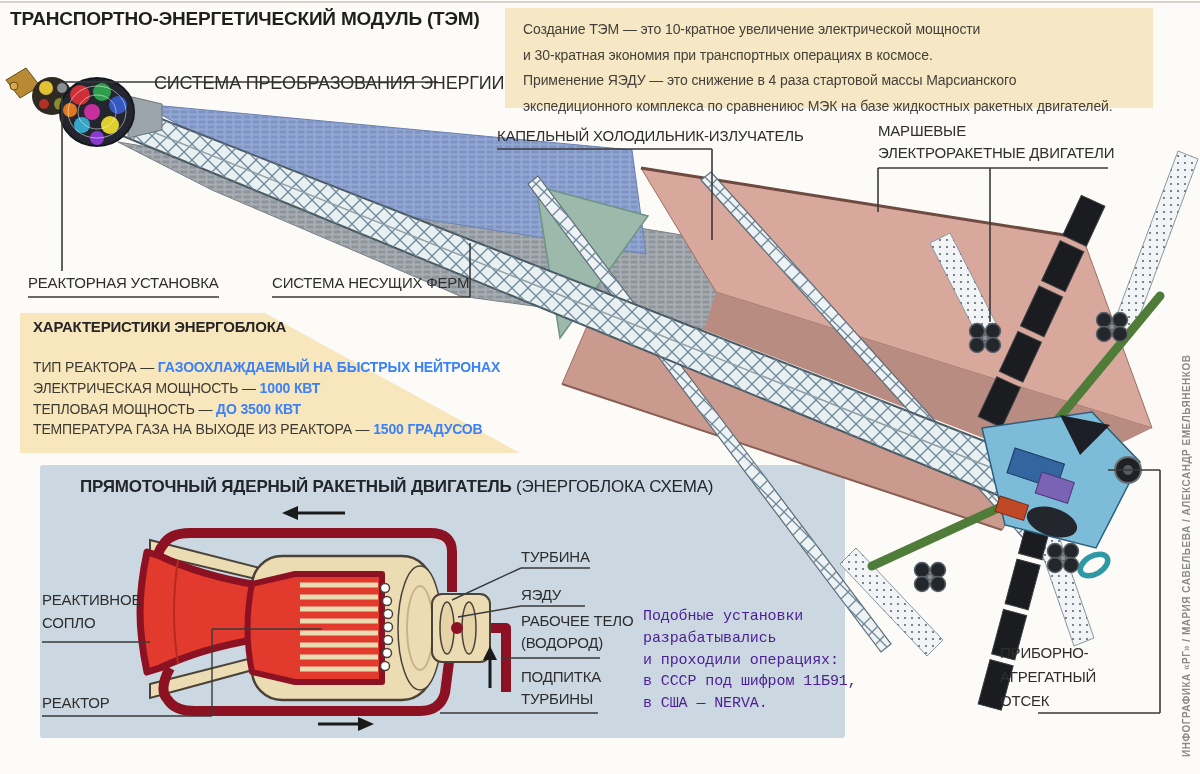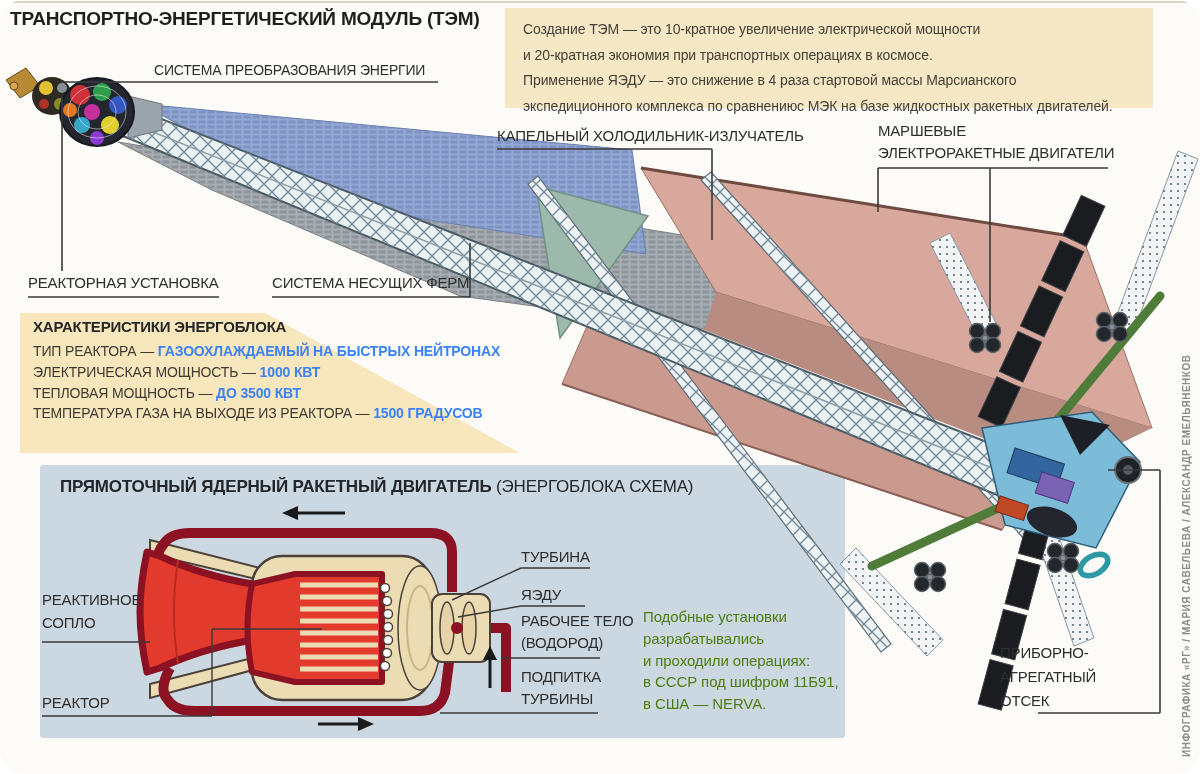--- a/index.html
+++ b/index.html
@@ -1,41 +1,41 @@
 <!DOCTYPE html>
 <html><head>
 <meta charset="utf-8">
 <style>
   html,body{margin:0;padding:0;background:#ffffff;}
   .stage{position:relative;width:1200px;height:774px;overflow:hidden;
-         background:#fcfbf7;font-family:"Liberation Sans",sans-serif;border-radius:23px;}
+         background:#fcfbf7;font-family:"Liberation Sans",sans-serif;}
   .toprule{position:absolute;left:0;top:1px;width:1200px;height:2px;background:#d7d4cb;}
   .title{position:absolute;left:10px;top:8px;font-size:19px;font-weight:bold;
          letter-spacing:-0.2px;color:#1f1f1f;white-space:nowrap;}
   .introbox{position:absolute;left:505px;top:8px;width:648px;height:100px;
             background:#f6e8c4;}
   .introtext{position:absolute;left:523px;top:17px;font-size:14px;line-height:25.5px;
              color:#45413a;letter-spacing:-0.1px;white-space:nowrap;}
   .specbg{position:absolute;left:20px;top:313px;width:500px;height:140px;background:#f8e6bd;
           clip-path:polygon(0 0,245px 0,500px 140px,0 140px);}
   .specs{position:absolute;left:33px;top:318px;width:540px;}
-  .specs .hd{font-size:15px;font-weight:bold;color:#262626;letter-spacing:-0.2px;margin-bottom:6px;}
+  .specs .hd{font-size:15px;font-weight:bold;color:#262626;letter-spacing:-0.2px;margin-bottom:22px;}
   .specs .row{font-size:14px;line-height:20.8px;color:#3d3a32;letter-spacing:-0.15px;white-space:nowrap;}
   .specs .row b{color:#3b82f6;}
   .bluebox{position:absolute;left:40px;top:465px;width:805px;height:273px;
            background:#ccd8e1;border-radius:3px;}
   .enginetitle{position:absolute;left:60px;top:477px;font-size:17px;color:#22262a;
                letter-spacing:-0.2px;white-space:nowrap;}
-  .enginetitle b{font-weight:bold;}
+  .enginetitle b{font-weight:bold;margin-left:20px;}
   .lbl{position:absolute;font-size:15px;color:#2e2e2e;letter-spacing:-0.2px;white-space:nowrap;}
   .lbl2{line-height:22px;}
   .elbl{position:absolute;font-size:15px;color:#2d2d2d;letter-spacing:-0.2px;
         white-space:nowrap;line-height:22px;}
   .note{position:absolute;left:643px;top:606px;font-size:15px;line-height:21.8px;
-        color:#4d7c0f;letter-spacing:-0.1px;white-space:nowrap;}
+        color:#4c1d95;letter-spacing:-0.1px;white-space:nowrap;font-family:Liberation Mono, monospace;}
   .bay{position:absolute;left:1000px;top:641px;width:153px;text-align:left;
        font-size:15px;line-height:24px;color:#2e2e2e;letter-spacing:-0.2px;}
   .credit{position:absolute;left:1181px;top:757px;transform-origin:0 0;
           transform:rotate(-90deg);font-size:10px;letter-spacing:0.5px;color:#8a8a8a;
           white-space:nowrap;font-weight:bold;}
   svg.art{position:absolute;left:0;top:0;pointer-events:none;}
 </style>
 </head>
 <body>
 
@@ -265,26 +265,26 @@
       <path d="M440,713 H598"></path>
       <path d="M42,642 H150"></path>
       <path d="M42,716 H212 M212,716 V629 M212,629 H322"></path>
     </g>
   </svg>
 
   <div class="title">ТРАНСПОРТНО-ЭНЕРГЕТИЧЕСКИЙ МОДУЛЬ (ТЭМ)</div>
 
   <div class="introtext">
     <div>Создание ТЭМ — это 10-кратное увеличение электрической мощности</div>
-    <div>и 20-кратная экономия при транспортных операциях в космосе.</div>
+    <div>и 30-кратная экономия при транспортных операциях в космосе.</div>
     <div>Применение ЯЭДУ — это снижение в 4 раза стартовой массы Марсианского</div>
     <div>экспедиционного комплекса по сравнениюс МЭК на базе жидкостных ракетных двигателей.</div>
   </div>
 
-  <div class="lbl" style="left:154px;top:62px;font-size:14px">СИСТЕМА ПРЕОБРАЗОВАНИЯ ЭНЕРГИИ</div>
+  <div class="lbl" style="left:154px;top:73px;font-size:18px">СИСТЕМА ПРЕОБРАЗОВАНИЯ ЭНЕРГИИ</div>
 
   <div class="lbl" style="left:497px;top:127px">КАПЕЛЬНЫЙ ХОЛОДИЛЬНИК-ИЗЛУЧАТЕЛЬ</div>
 
   <div class="lbl lbl2" style="left:878px;top:120px">
     <div>МАРШЕВЫЕ</div>
     <div>ЭЛЕКТРОРАКЕТНЫЕ ДВИГАТЕЛИ</div>
   </div>
 
   <div class="lbl" style="left:28px;top:274px">РЕАКТОРНАЯ УСТАНОВКА</div>
 

